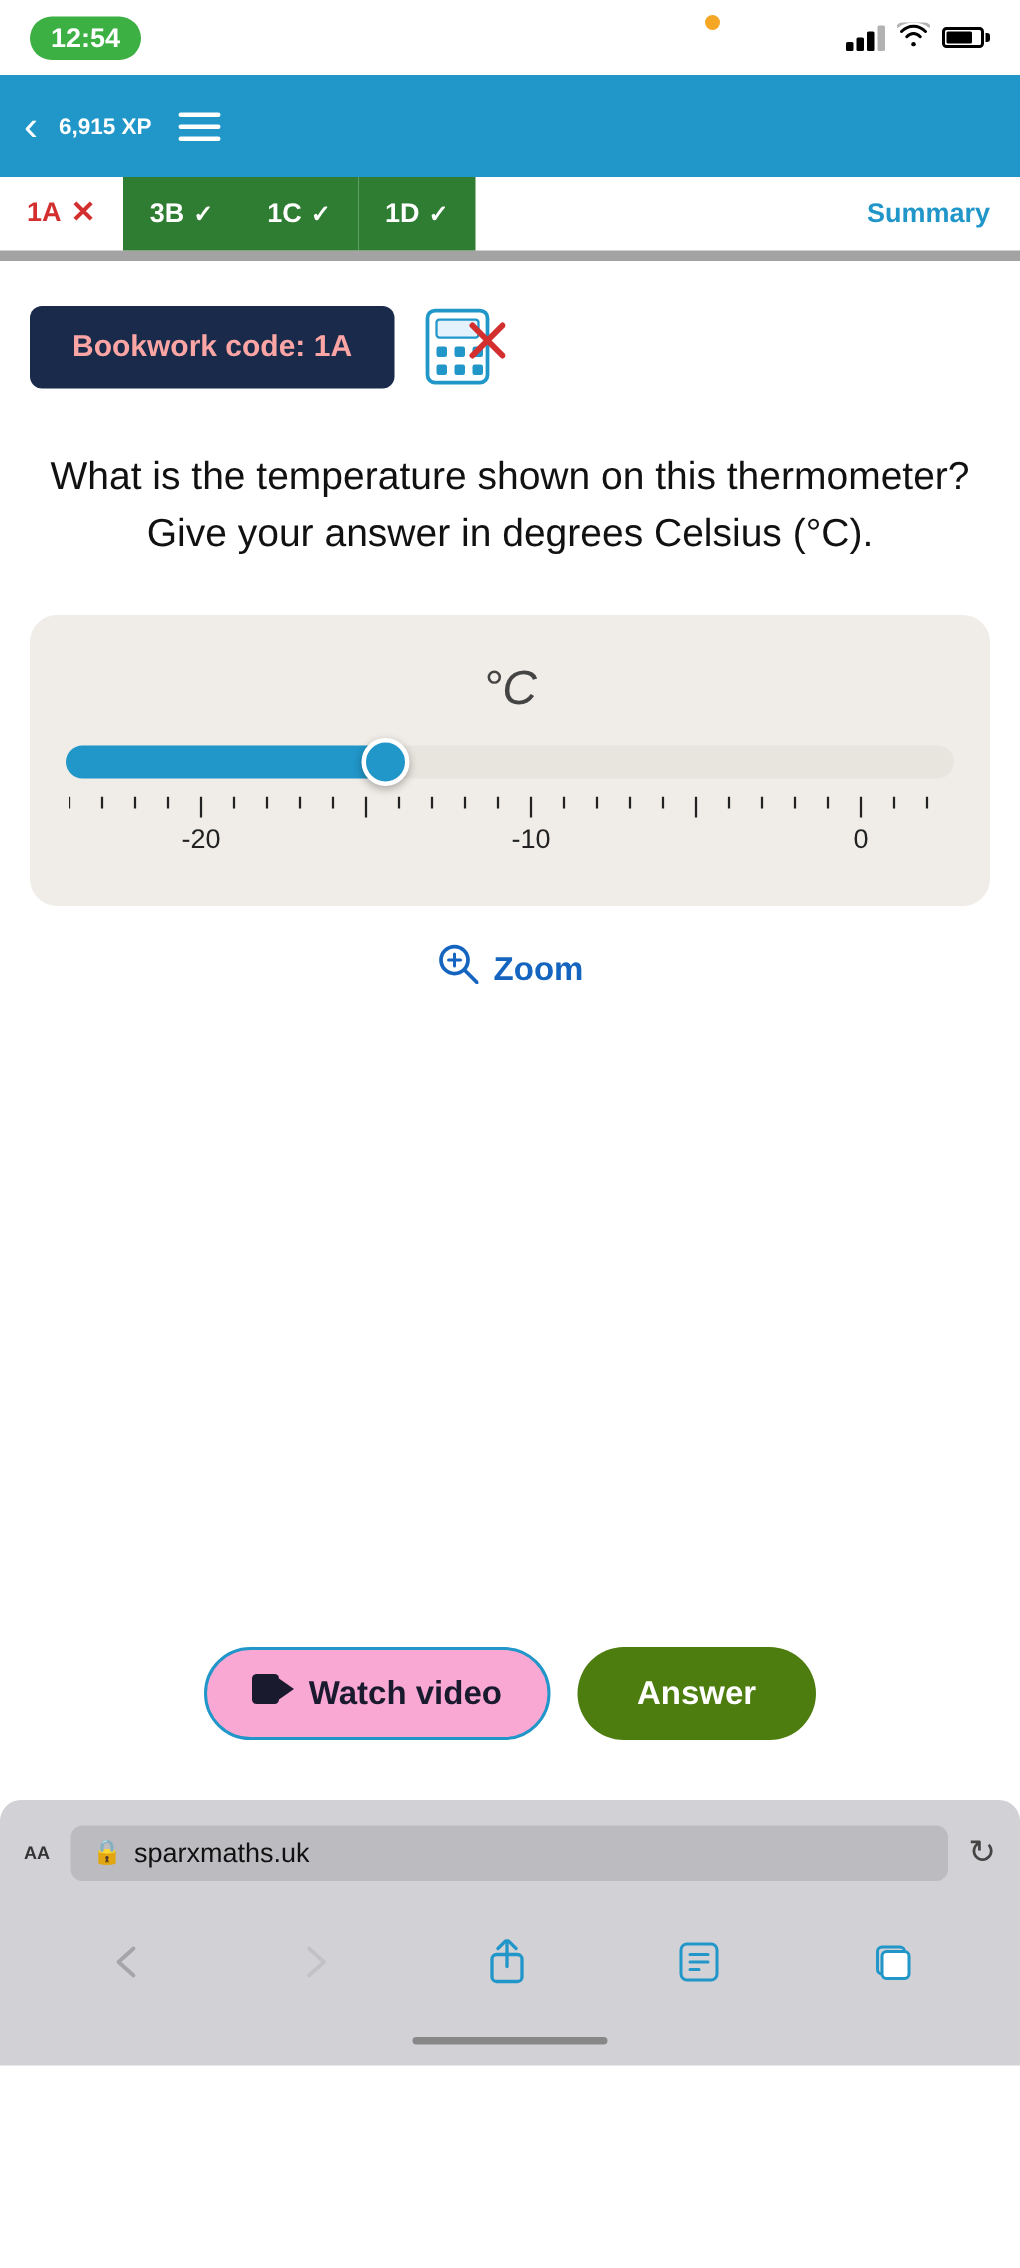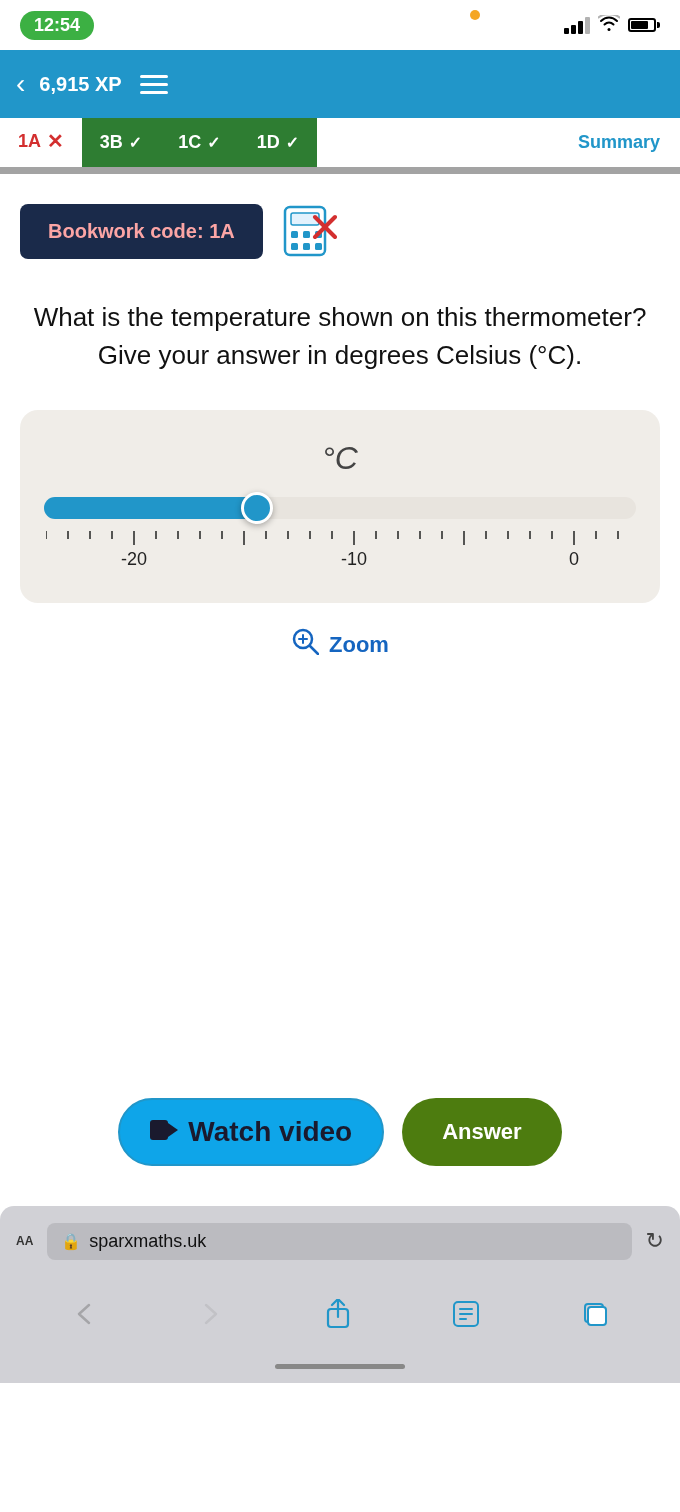--- a/index.html
+++ b/index.html
@@ -108,21 +108,21 @@
       cursor: pointer;
     }
     .nav-title {
       color: #fff;
       font-size: 26px;
       font-weight: 700;
       flex: 1;
     }
     .nav-xp {
       color: #fff;
-      font-size: 20px;
+      font-size: 15px;
       font-weight: 600;
       margin-right: 18px;
     }
     .nav-menu {
       color: #fff;
       font-size: 24px;
       cursor: pointer;
       display: flex;
       flex-direction: column;
       gap: 5px;
@@ -283,24 +283,24 @@
       gap: 18px;
       padding: 24px 20px 30px;
     }
     .btn-watch {
       display: flex;
       align-items: center;
       gap: 10px;
       border: 2.5px solid #2196c9;
       border-radius: 50px;
       padding: 16px 30px;
-      font-size: 28px;
+      font-size: 22px;
       font-weight: 700;
       color: #1a1a2e;
-      background: #0ea5e9;
+      background: #f9a8d4;
       cursor: pointer;
     }
     .btn-watch-icon {
       font-size: 20px;
     }
     .btn-answer {
       background: #4d7c0f;
       color: #fff;
       border: none;
       border-radius: 50px;

